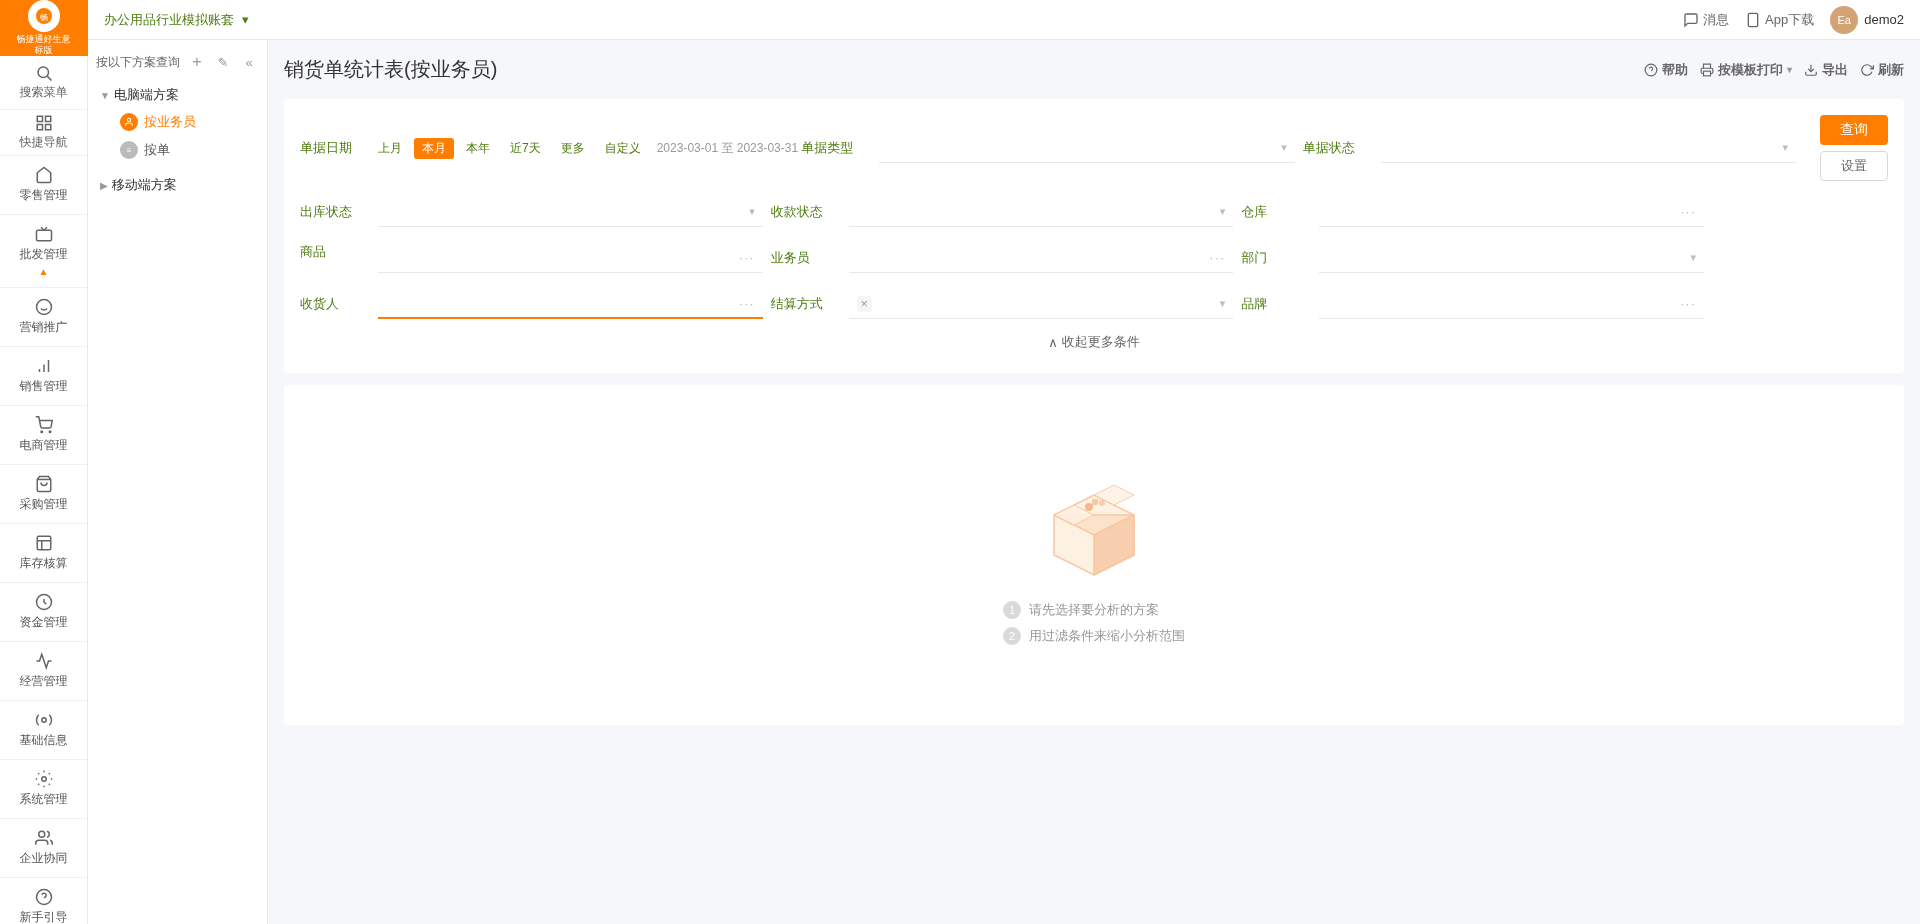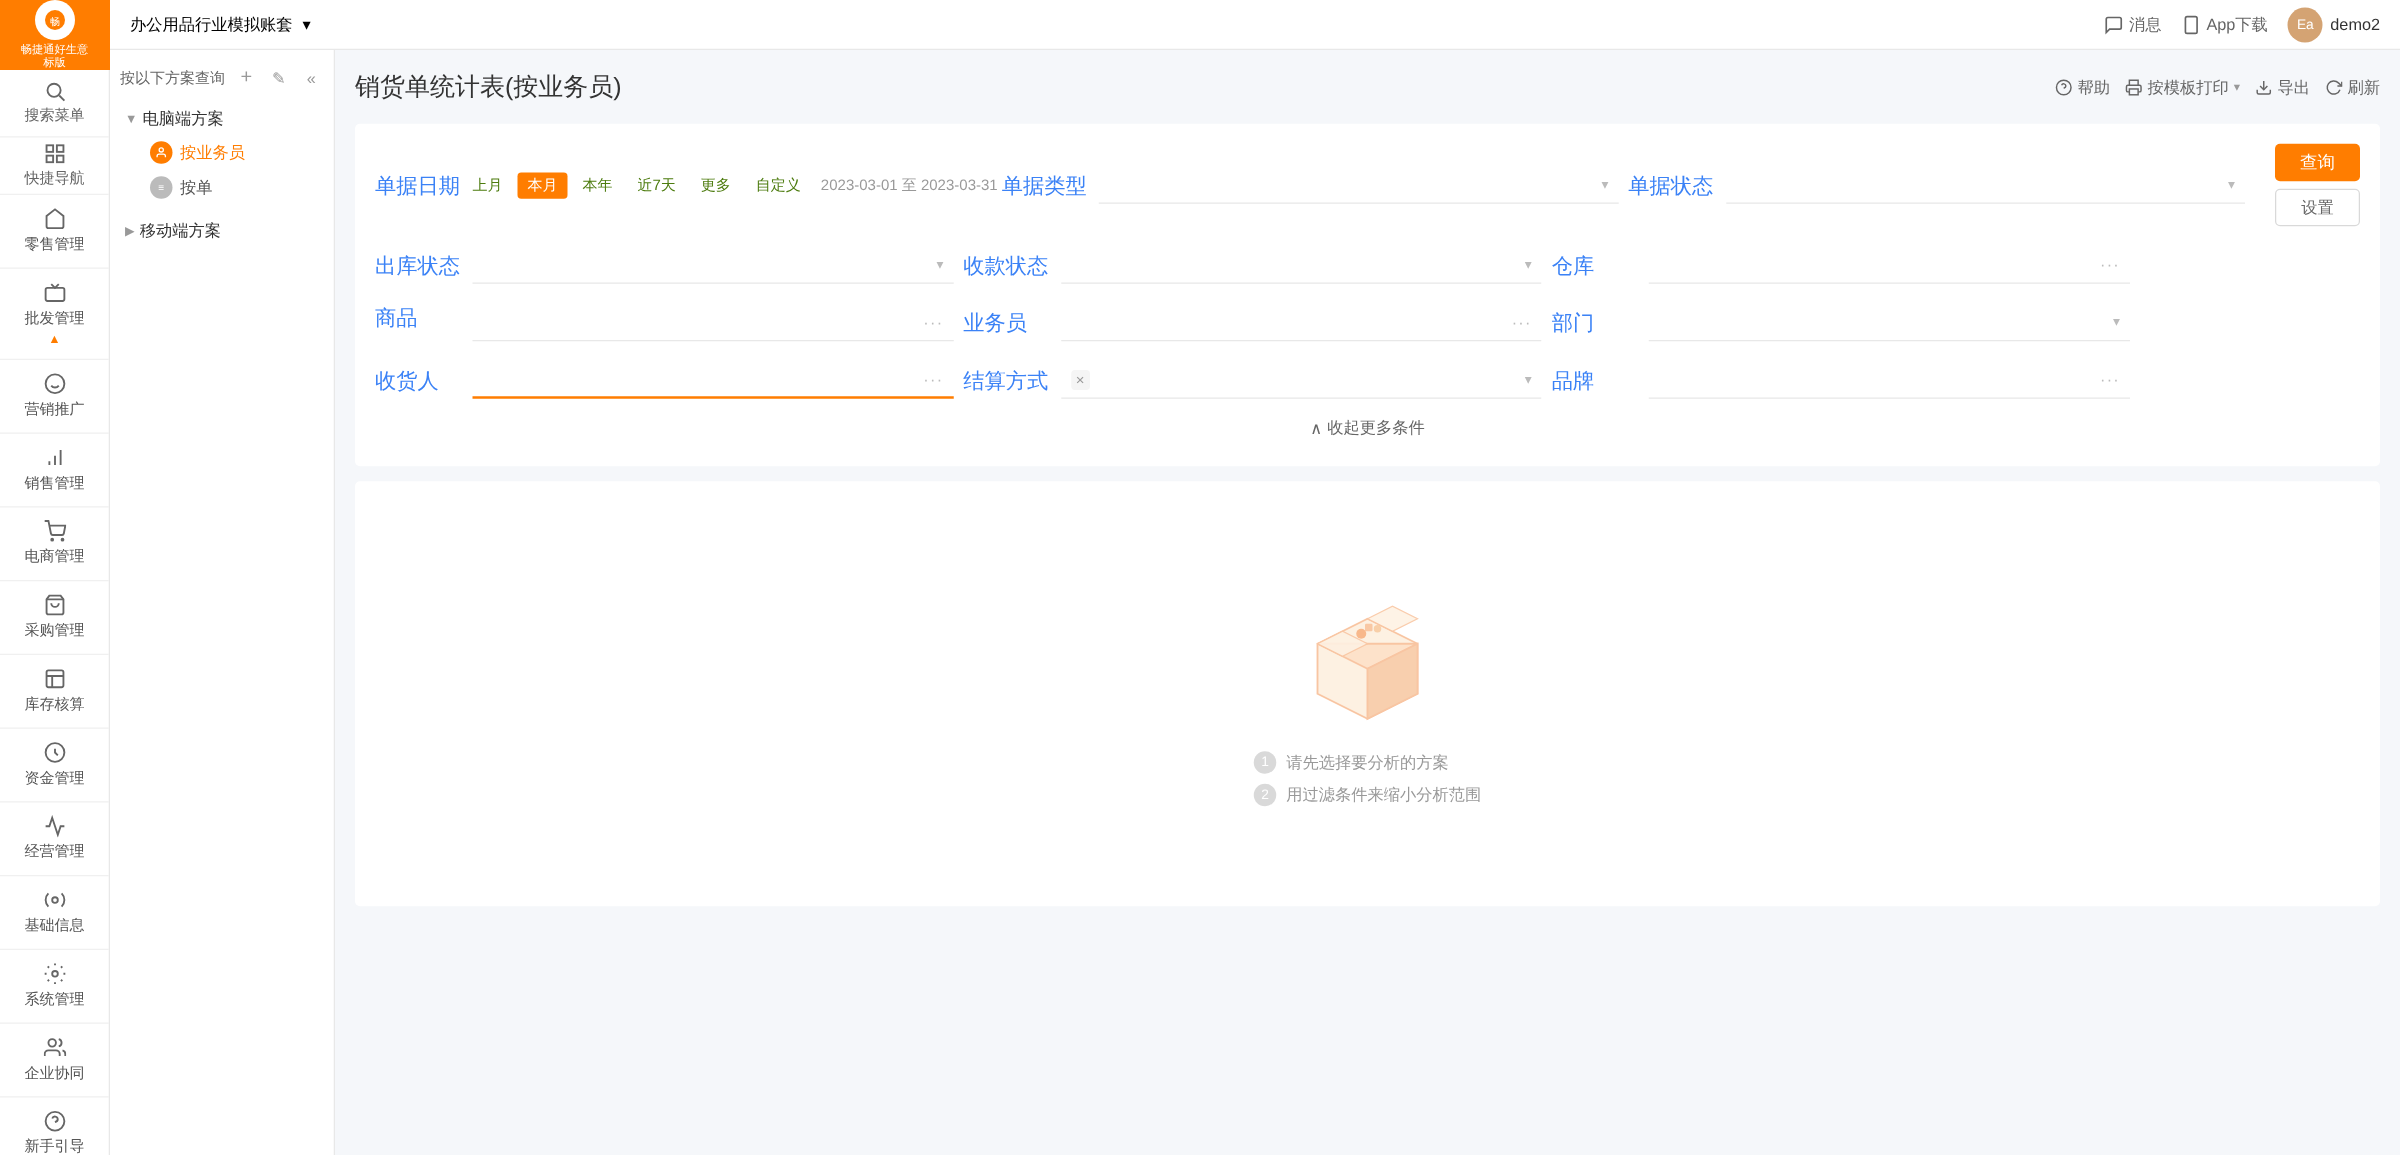--- a/index.html
+++ b/index.html
@@ -15,21 +15,21 @@
     .sidebar-nav span { font-size: 12px; color: #666; margin-top: 2px; }
     .sidebar-item { width: 100%; display: flex; flex-direction: column; align-items: center; padding: 10px 4px; cursor: pointer; border-bottom: 1px solid #f0f0f0; }
     .sidebar-item span { font-size: 12px; color: #555; margin-top: 3px; text-align: center; }
     .sidebar-item svg { color: #666; }
 
     
     .main { flex: 1; display: flex; flex-direction: column; height: 924px; overflow: hidden; }
 
     
     .top-header { height: 40px; background: #fff; border-bottom: 1px solid #e8e8e8; display: flex; align-items: center; padding: 0 16px; justify-content: space-between; flex-shrink: 0; }
-    .top-header-left { display: flex; align-items: center; gap: 8px; color: #000000; font-size: 13px; cursor: pointer; }
+    .top-header-left { display: flex; align-items: center; gap: 8px; color: #4d7c0f; font-size: 13px; cursor: pointer; }
     .top-header-right { display: flex; align-items: center; gap: 16px; }
     .top-header-right .msg-btn { display: flex; align-items: center; gap: 4px; color: #666; font-size: 13px; cursor: pointer; }
     .top-header-right .app-btn { display: flex; align-items: center; gap: 4px; color: #666; font-size: 13px; cursor: pointer; }
     .user-avatar { width: 28px; height: 28px; border-radius: 50%; background: #d4a373; display: flex; align-items: center; justify-content: center; color: #fff; font-size: 11px; cursor: pointer; }
     .user-name { color: #333; font-size: 13px; cursor: pointer; }
 
     
     .tabs { height: 40px; background: #009688; display: flex; align-items: center; padding: 0 8px; flex-shrink: 0; gap: 4px; }
     .tab { height: 32px; padding: 0 12px; display: flex; align-items: center; gap: 6px; border-radius: 4px 4px 0 0; cursor: pointer; font-size: 13px; color: rgba(255,255,255,0.8); background: transparent; }
     .tab.home { color: #fff; font-weight: 500; }
@@ -50,26 +50,26 @@
     .scheme-title { display: flex; align-items: center; gap: 4px; font-size: 13px; color: #333; padding: 4px 4px; cursor: pointer; }
     .scheme-item { padding: 5px 8px 5px 24px; display: flex; align-items: center; gap: 6px; cursor: pointer; border-radius: 4px; font-size: 13px; color: #555; }
     .scheme-item.active { color: #ff7d00; }
     .scheme-item.active .item-icon { background: #ff7d00; }
     .item-icon { width: 18px; height: 18px; border-radius: 50%; background: #ccc; display: flex; align-items: center; justify-content: center; color: #fff; font-size: 10px; flex-shrink: 0; }
 
     
     .right-content { flex: 1; padding: 16px; overflow-y: auto; background: #f5f7fa; }
     .page-title-row { display: flex; align-items: center; justify-content: space-between; margin-bottom: 16px; }
     .page-title { font-size: 20px; font-weight: 500; color: #333; }
-    .page-actions { display: flex; align-items: flex-start; gap: 12px; }
+    .page-actions { display: flex; align-items: flex-start; gap: 12px; font-weight: bold; }
     .page-action-btn { display: flex; align-items: center; gap: 4px; color: #666; font-size: 13px; cursor: pointer; }
 
     
     .filter-area { background: #fff; border-radius: 4px; padding: 16px; margin-bottom: 12px; }
-    .filter-label { width: 70px; color: #3b82f6; font-size: 17px; flex-shrink: 0; }
+    .filter-label { width: 70px; color: #4d7c0f; font-size: 13px; flex-shrink: 0; }
     .filter-date-btns { display: flex; align-items: center; gap: 4px; }
     .filter-date-btn { padding: 2px 8px; font-size: 12px; color: #4d7c0f; cursor: pointer; border-radius: 3px; }
     .filter-date-btn.active { background: #ff7d00; color: #fff; border-radius: 3px; }
     .filter-date-range { color: #999; font-size: 12px; margin-left: 8px; }
     .filter-select { flex: 1; height: 30px; border: none; border-bottom: 1px solid #e8e8e8; display: flex; align-items: center; justify-content: space-between; padding: 0 8px; cursor: pointer; font-size: 13px; color: #333; margin: 0 8px; }
     .filter-select .placeholder { color: #bbb; }
     .filter-select .arrow { color: #bbb; font-size: 11px; }
     .filter-select .dots { color: #bbb; letter-spacing: 1px; }
     .filter-tag { background: #f5f5f5; border-radius: 3px; padding: 1px 4px; font-size: 12px; color: #333; display: flex; align-items: center; gap: 4px; }
     .collapse-btn { display: flex; align-items: center; justify-content: center; gap: 4px; color: #666; font-size: 13px; cursor: pointer; padding: 6px 0; }

